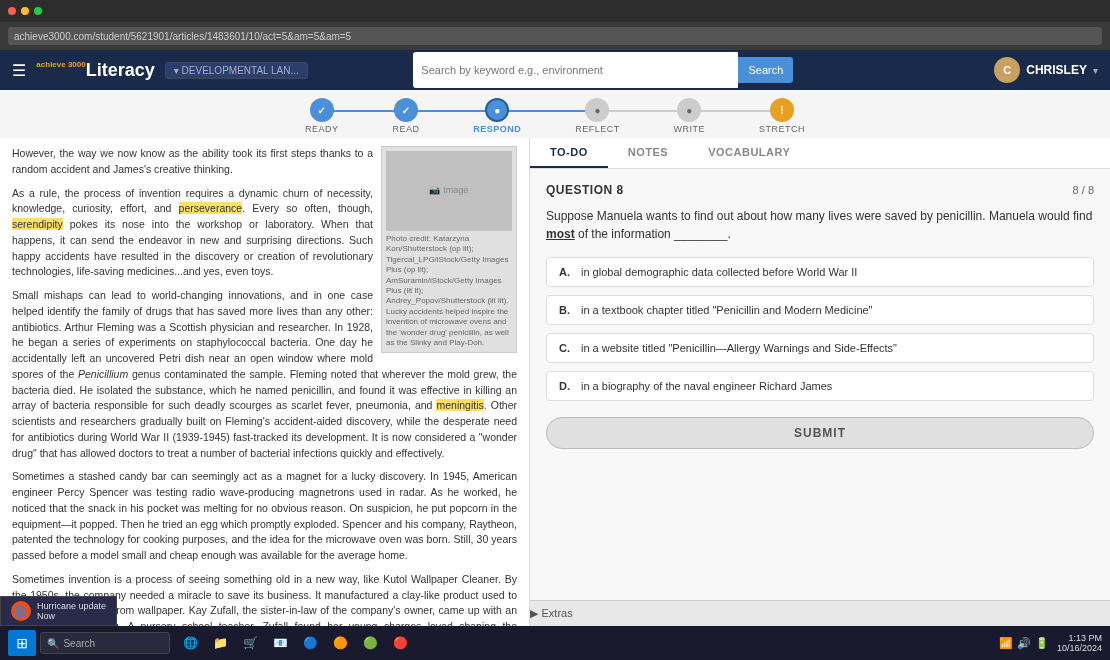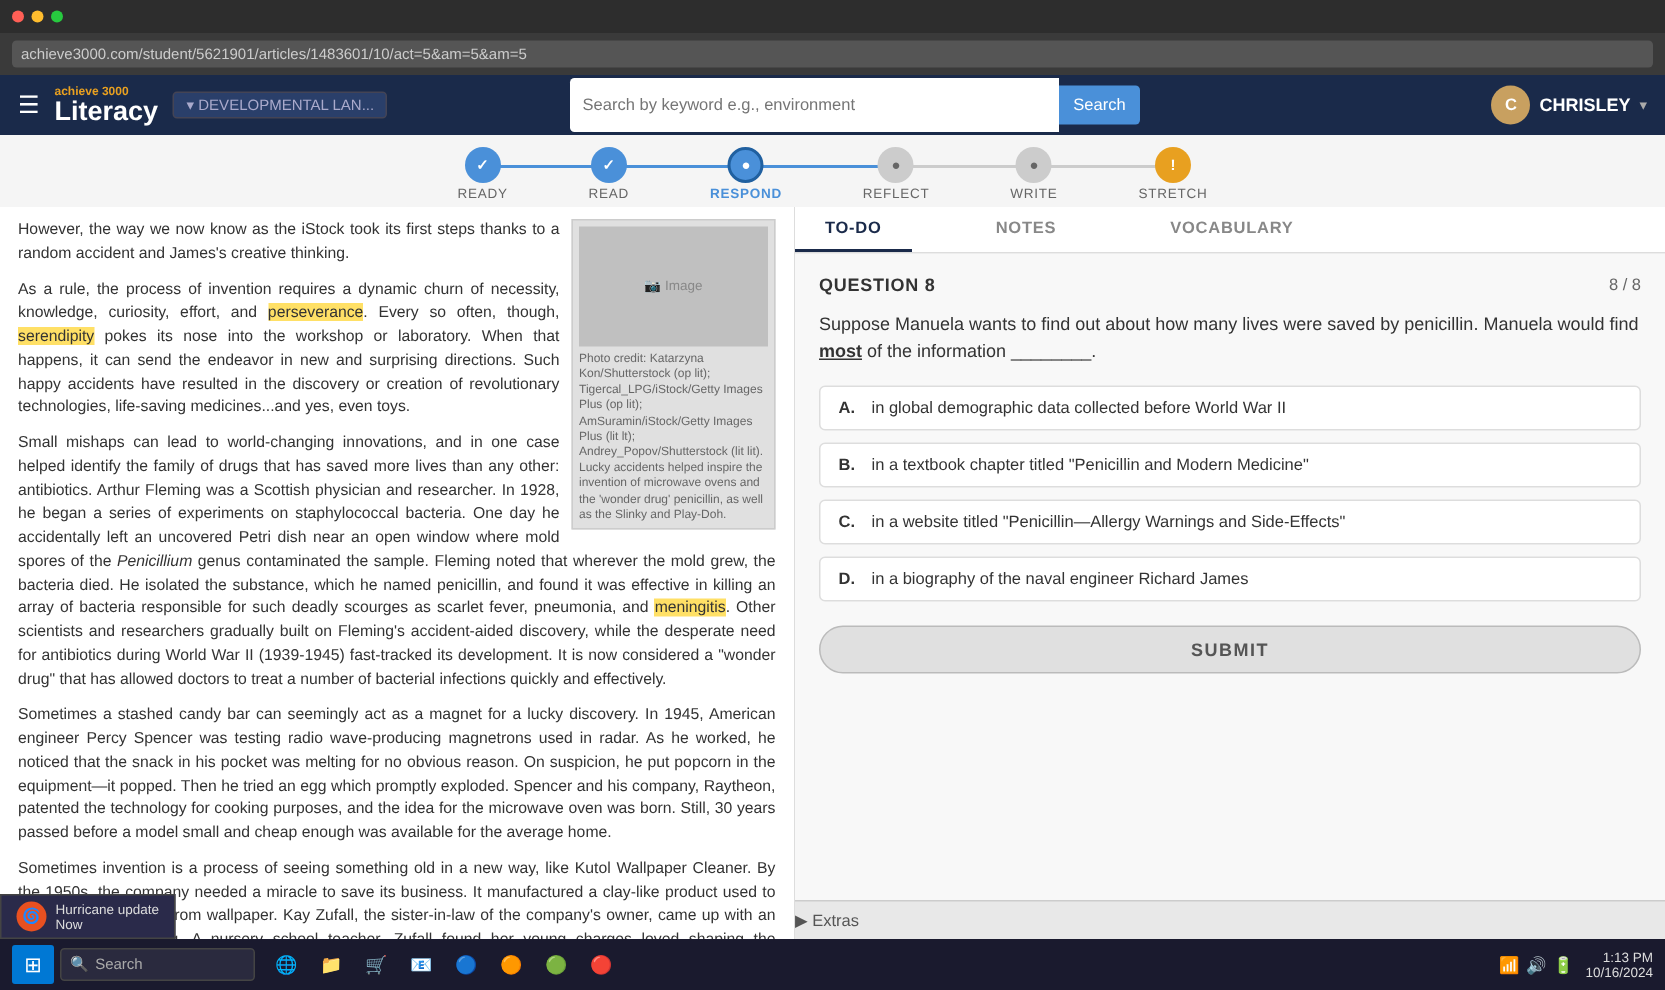--- a/index.html
+++ b/index.html
@@ -69,21 +69,21 @@
       padding: 0 12px;
       gap: 10px;
     }
     .hamburger-icon {
       color: #fff;
       font-size: 16px;
       cursor: pointer;
     }
     .app-logo {
       display: flex;
-      flex-direction: column;
+      flex-direction: row;
       line-height: 1;
     }
     .app-logo-achieve {
       color: #e8a020;
       font-size: 8px;
       font-weight: bold;
     }
     .app-logo-literacy {
       color: #fff;
       font-size: 18px;
@@ -257,21 +257,20 @@
       display: flex;
       flex-direction: column;
       background: #f8f8f8;
     }
 
     
     .tabs-bar {
       display: flex;
       border-bottom: 1px solid #ddd;
       background: #fff;
-      gap: 36px;
     }
     .tab {
       padding: 8px 20px;
       font-size: 11px;
       font-weight: bold;
       color: #888;
       cursor: pointer;
       border-bottom: 2px solid transparent;
       text-transform: uppercase;
       letter-spacing: 0.5px;
@@ -515,21 +514,21 @@
   <div class="main-content">
 
     <div class="article-panel">
       <div class="article-image-section">
         <div class="article-image-placeholder">
           <span style="font-size:9px;text-align:center;color:#888;">📷 Image</span>
         </div>
         <div style="font-size:8px;color:#666;margin-top:3px;line-height:1.3;">Photo credit: Katarzyna Kon/Shutterstock (op lit); Tigercal_LPG/iStock/Getty Images Plus (op lit); AmSuramin/iStock/Getty Images Plus (lit lt); Andrey_Popov/Shutterstock (lit lit). Lucky accidents helped inspire the invention of microwave ovens and the 'wonder drug' penicillin, as well as the Slinky and Play-Doh.</div>
       </div>
 
-      <p>However, the way we now know as the iStock took its first steps thanks to a random accident and James's creative thinking.</p>
+      <p>However, the way we now know as the ability took its first steps thanks to a random accident and James's creative thinking.</p>
       <p>As a rule, the process of invention requires a dynamic churn of necessity, knowledge, curiosity, effort, and <span class="highlight-word">perseverance</span>. Every so often, though, <span class="highlight-word">serendipity</span> pokes its nose into the workshop or laboratory. When that happens, it can send the endeavor in new and surprising directions. Such happy accidents have resulted in the discovery or creation of revolutionary technologies, life-saving medicines...and yes, even toys.</p>
       <p>Small mishaps can lead to world-changing innovations, and in one case helped identify the family of drugs that has saved more lives than any other: antibiotics. Arthur Fleming was a Scottish physician and researcher. In 1928, he began a series of experiments on staphylococcal bacteria. One day he accidentally left an uncovered Petri dish near an open window where mold spores of the <em>Penicillium</em> genus contaminated the sample. Fleming noted that wherever the mold grew, the bacteria died. He isolated the substance, which he named penicillin, and found it was effective in killing an array of bacteria responsible for such deadly scourges as scarlet fever, pneumonia, and <span class="highlight-word">meningitis</span>. Other scientists and researchers gradually built on Fleming's accident-aided discovery, while the desperate need for antibiotics during World War II (1939-1945) fast-tracked its development. It is now considered a "wonder drug" that has allowed doctors to treat a number of bacterial infections quickly and effectively.</p>
       <p>Sometimes a stashed candy bar can seemingly act as a magnet for a lucky discovery. In 1945, American engineer Percy Spencer was testing radio wave-producing magnetrons used in radar. As he worked, he noticed that the snack in his pocket was melting for no obvious reason. On suspicion, he put popcorn in the equipment—it popped. Then he tried an egg which promptly exploded. Spencer and his company, Raytheon, patented the technology for cooking purposes, and the idea for the microwave oven was born. Still, 30 years passed before a model small and cheap enough was available for the average home.</p>
       <p>Sometimes invention is a process of seeing something old in a new way, like Kutol Wallpaper Cleaner. By the 1950s, the company needed a miracle to save its business. It manufactured a clay-like product used to remove soot and dirt from wallpaper. Kay Zufall, the sister-in-law of the company's owner, came up with an ingenious repurposing. A nursery school teacher, Zufall found her young charges loved shaping the moldable, clean-ish substance into anything that they could imagine. She also proposed a new name for the former wall cleaner—Play-Doh. The now  putty was introduced to toy store shelves in 1956.</p>
 
     </div>
 
     <div class="right-panel">
 
       <div class="tabs-bar">

